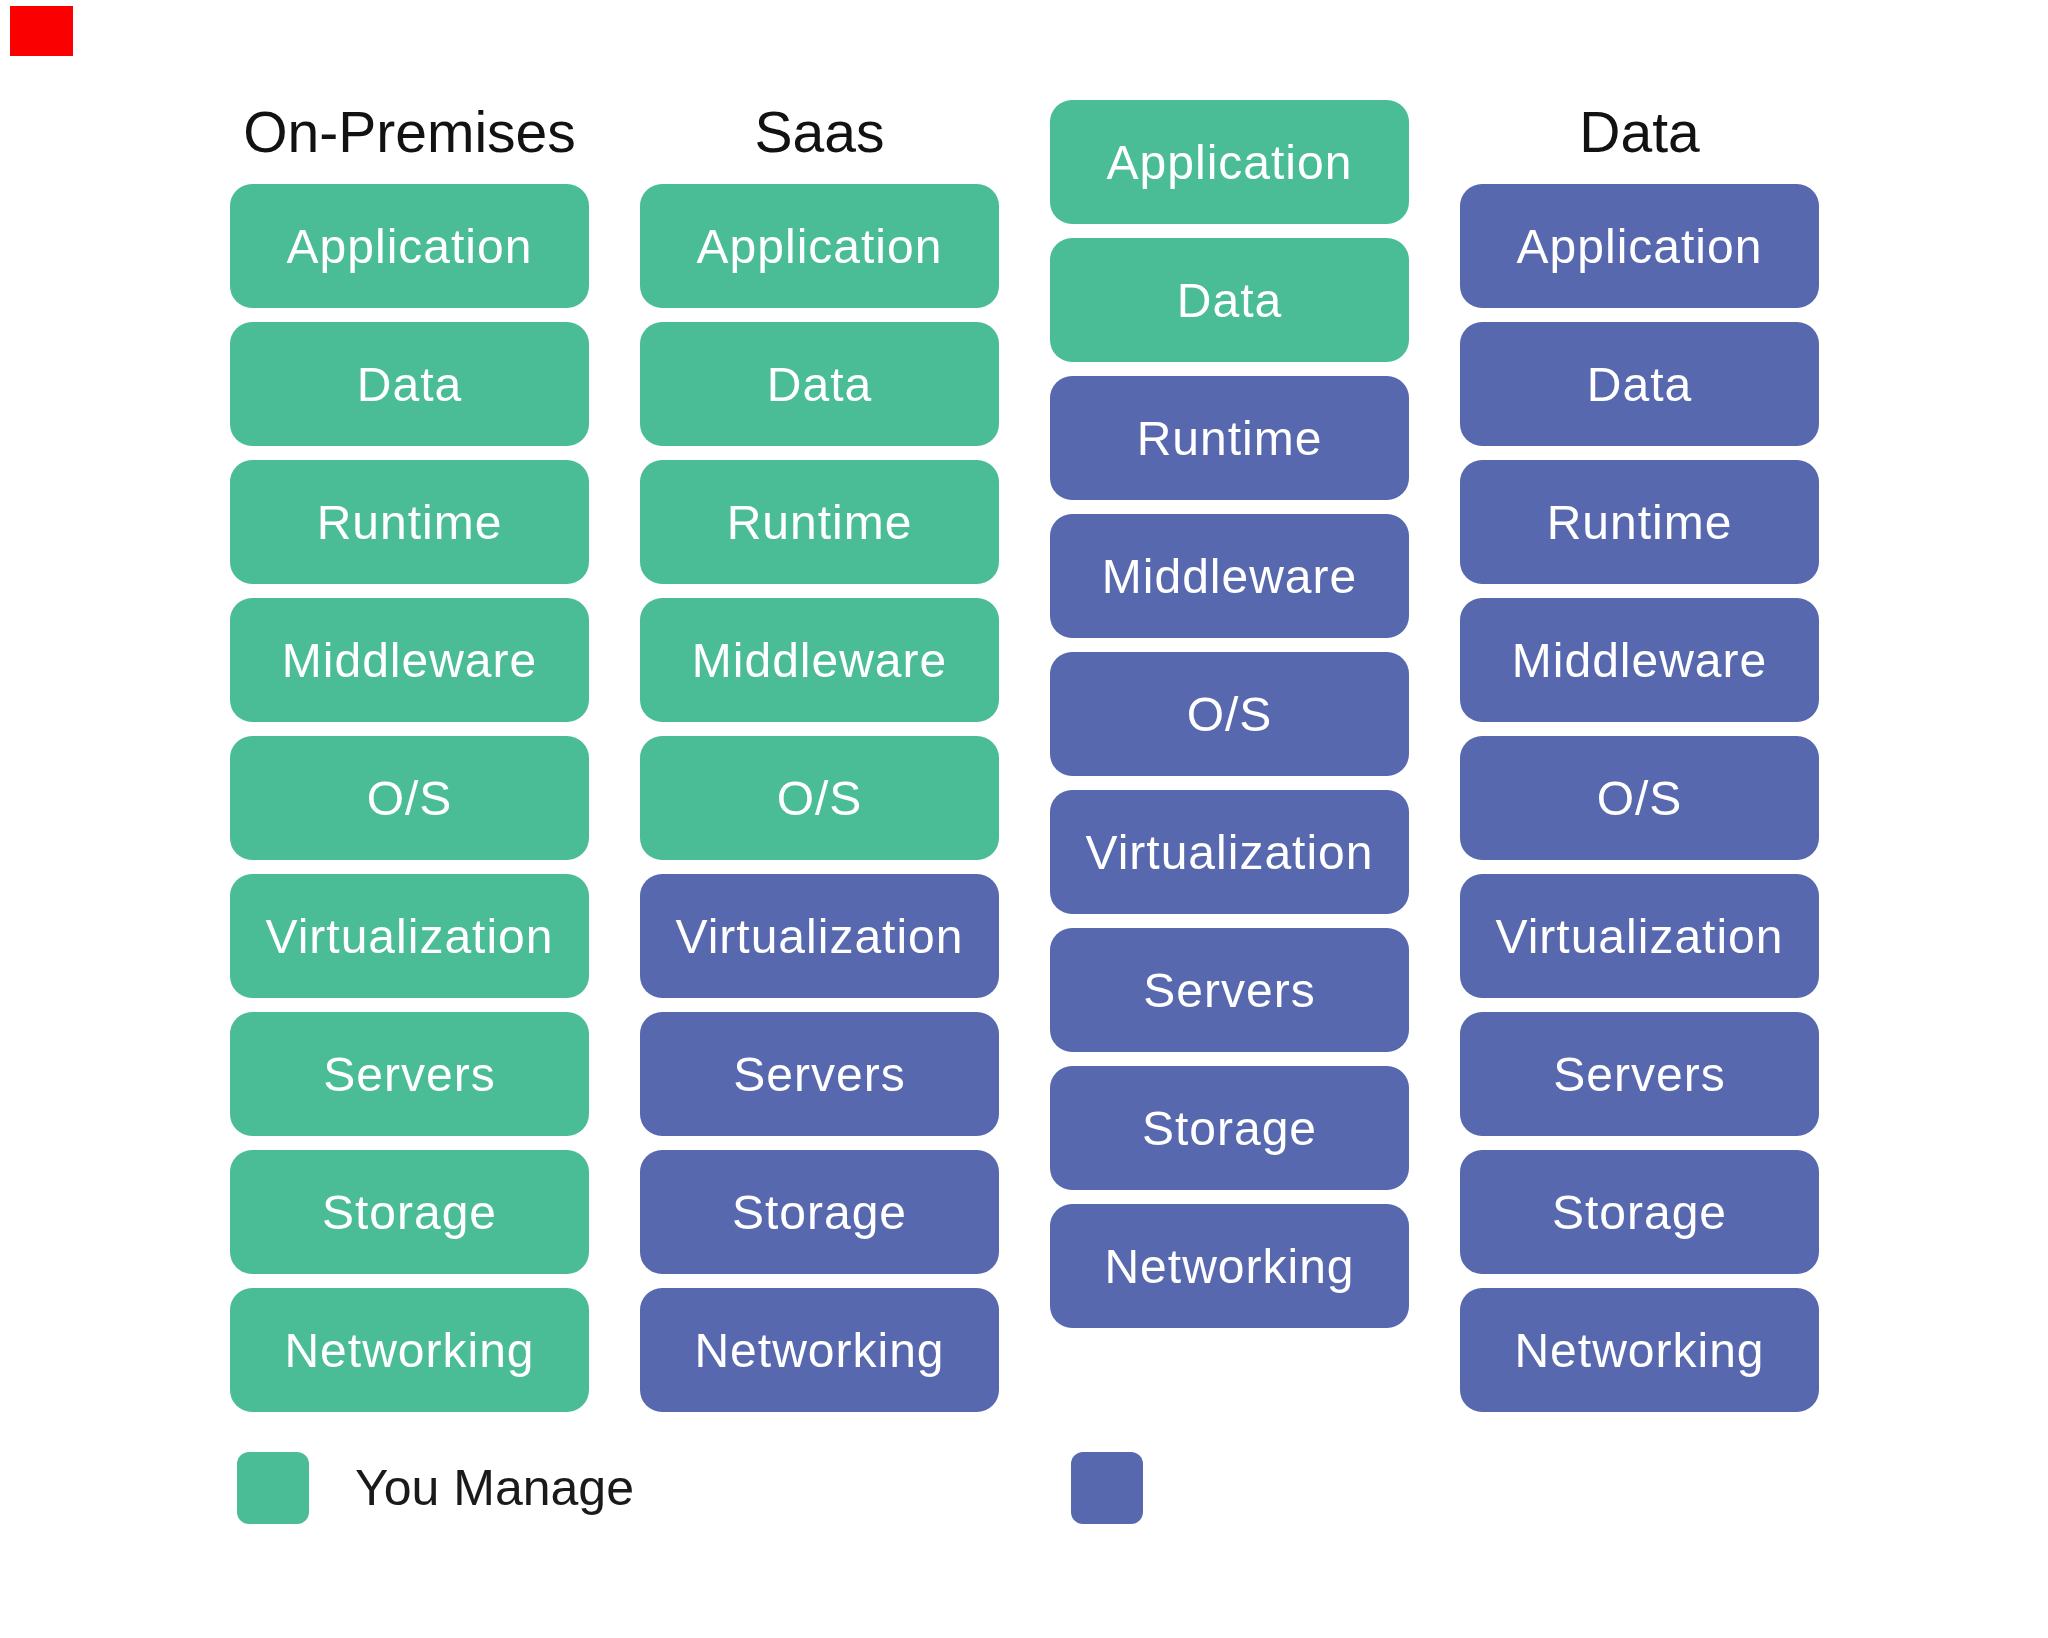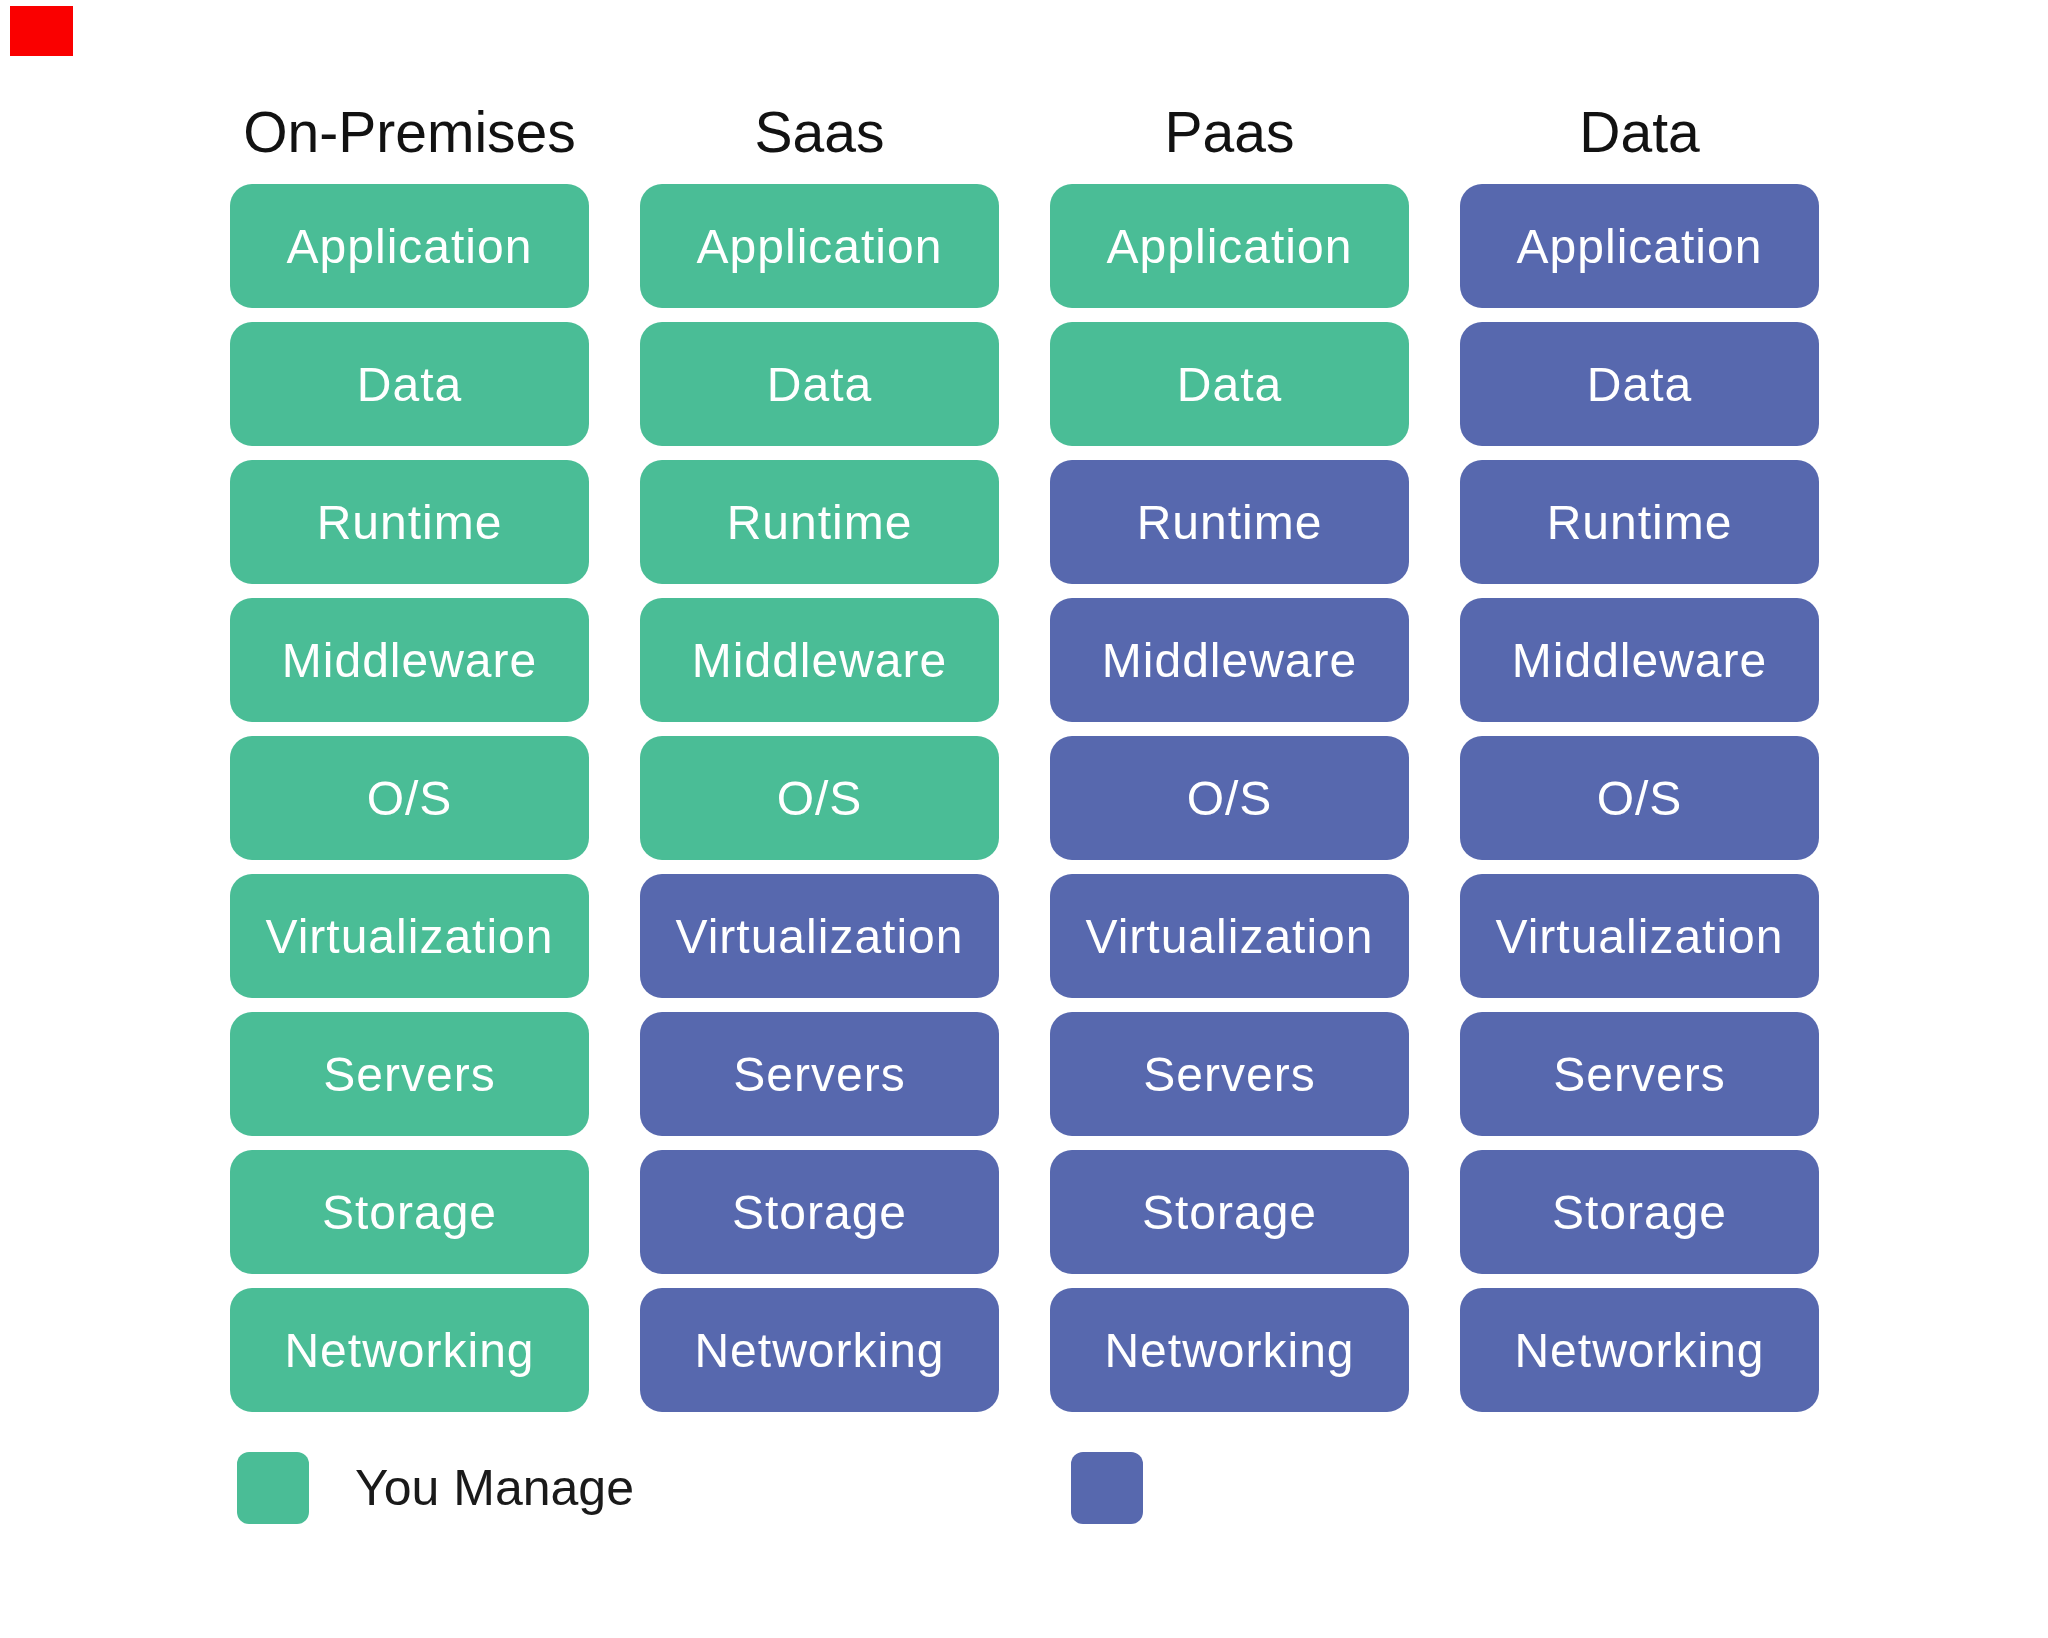--- a/index.html
+++ b/index.html
@@ -51,21 +51,20 @@
     <div class="cell" style="background-color: rgb(74, 189, 150);">Runtime</div>
     <div class="cell" style="background-color: rgb(74, 189, 150);">Middleware</div>
     <div class="cell" style="background-color: rgb(74, 189, 150);">O/S</div>
     <div class="cell" style="background-color: rgb(87, 104, 174);">Virtualization</div>
     <div class="cell" style="background-color: rgb(87, 104, 174);">Servers</div>
     <div class="cell" style="background-color: rgb(87, 104, 174);">Storage</div>
     <div class="cell" style="background-color: rgb(87, 104, 174);">Networking</div>
   </div>
 
   <div class="col">
-    <div class="col-header">Paas</div>
     <div class="cell" style="background-color: rgb(74, 189, 150);">Application</div>
     <div class="cell" style="background-color: rgb(74, 189, 150);">Data</div>
     <div class="cell" style="background-color: rgb(87, 104, 174);">Runtime</div>
     <div class="cell" style="background-color: rgb(87, 104, 174);">Middleware</div>
     <div class="cell" style="background-color: rgb(87, 104, 174);">O/S</div>
     <div class="cell" style="background-color: rgb(87, 104, 174);">Virtualization</div>
     <div class="cell" style="background-color: rgb(87, 104, 174);">Servers</div>
     <div class="cell" style="background-color: rgb(87, 104, 174);">Storage</div>
     <div class="cell" style="background-color: rgb(87, 104, 174);">Networking</div>
   </div>

